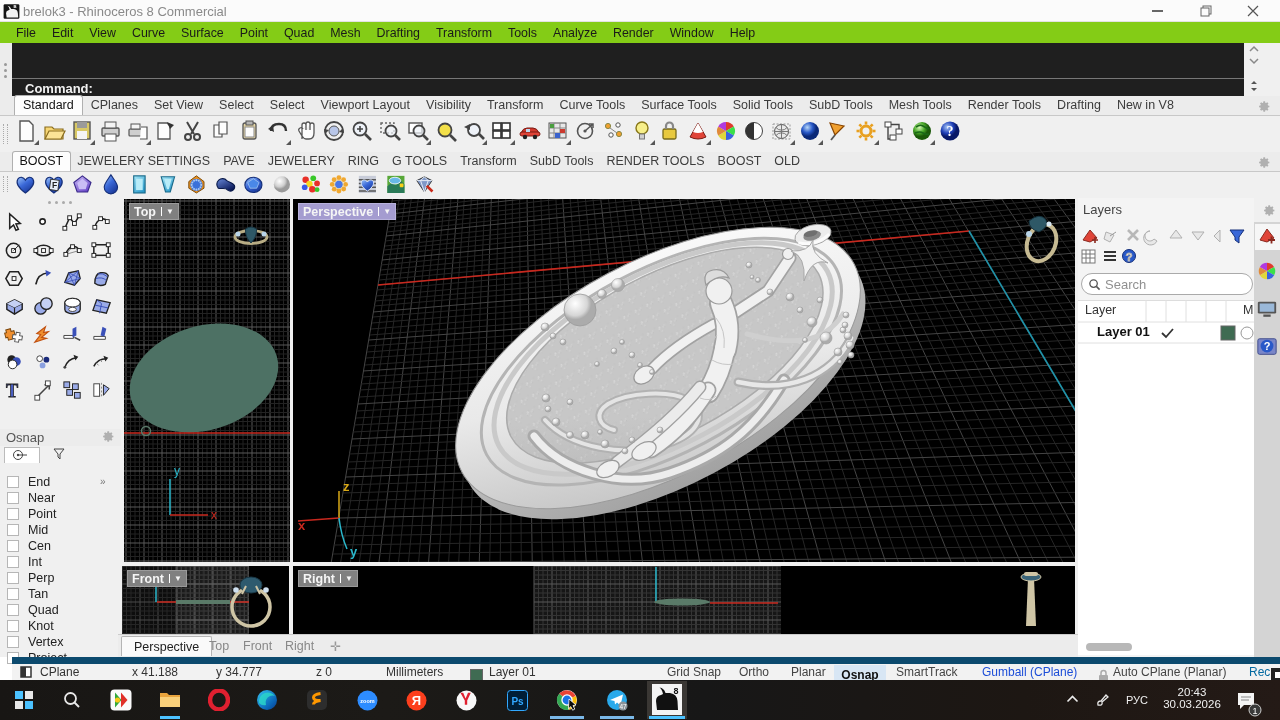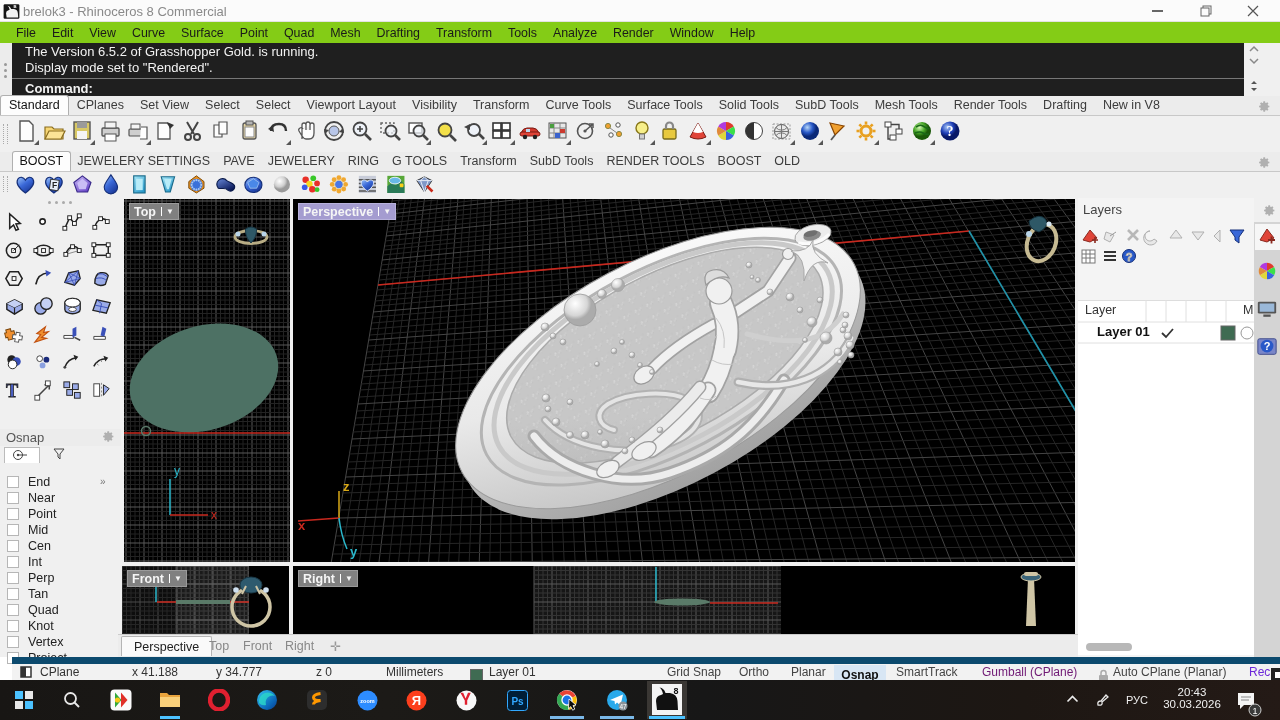--- a/index.html
+++ b/index.html
@@ -59,32 +59,31 @@
     </div>
 
 <div class="abs cmdgrip">
       <div style="margin:20px auto 0 auto;width:4px">
         <div style="width:3px;height:3px;border-radius:50%;background:#999;margin-bottom:3px"></div>
         <div style="width:3px;height:3px;border-radius:50%;background:#999;margin-bottom:3px"></div>
         <div style="width:3px;height:3px;border-radius:50%;background:#999;margin-bottom:3px"></div>
       </div>
     </div>
 <div class="abs cmdarea">
- <div style="padding:1px 0 0 13px;line-height:16px">The Version 6.5.2 of Grasshopper Gold. is running.<br>Display mode set to "Rendered".</div>
  <div style="position:absolute;left:0;top:35px;width:1232px;border-top:1px solid #777"></div>
  <div style="position:absolute;left:13px;top:38px;font-weight:bold">Command:</div>
 </div>
 <div class="abs cmdscroll">
  <svg width="20" height="53">
         <path d="M6 8 l4 -4 4 4 M6 16 l4 4 4 -4" stroke="#888" fill="none" stroke-width="1.5"></path>
         <path d="M7 41 l3 -3 3 3 z M7 45 l3 3 3 -3 z" fill="#555"></path>
       </svg>
 </div>
 
-<div class="abs tabrow" style="left:0;top:96px;height:19px;">
+<div class="abs tabrow" style="left:0;top:96px;height:19px;padding-left:14px">
       <div class="tab active">Standard</div>
       <div class="tab">CPlanes</div>
       <div class="tab">Set View</div>
       <div class="tab">Select</div>
       <div class="tab">Select</div>
       <div class="tab">Viewport Layout</div>
       <div class="tab">Visibility</div>
       <div class="tab">Transform</div>
       <div class="tab">Curve Tools</div>
       <div class="tab">Surface Tools</div>
@@ -1333,20 +1332,25 @@
 <path d="M112 6 l6 8 6 -8 z"></path>
 <path d="M140 4 l-6 6 6 6 z"></path>
 <path d="M150 4 h14 l-5 7 v6 l-4 -3 v-3 z" fill="#3a68d8" stroke="#16307a"></path>
 <rect x="2" y="24" width="13" height="13" fill="#fff" stroke="#777"></rect>
         <path d="M2 28 h13 M2 32 h13 M6 24 v13 M10 24 v13" stroke="#777"></path>
 <path d="M24 26 h12 M24 30 h12 M24 34 h12" stroke="#333" stroke-width="2"></path>
 <circle cx="49" cy="30" r="6.5" fill="#2858c8" stroke="#16307a"></circle>
         <text x="49" y="34.5" text-anchor="middle" font-size="11" font-weight="bold" fill="#fff">?</text>
 </g>
 </svg>
+<div class="abs" style="left:1081px;top:273px;width:172px;height:22px;background:#fff;border:1px solid #aaa;border-radius:11px;display:flex;align-items:center;padding:0 6px;font-size:13px;color:#909090">
+<svg width="13" height="13" viewBox="0 0 14 14" style="margin-right:4px">
+        <circle cx="6" cy="6" r="4" fill="none" stroke="#555" stroke-width="1.4"></circle>
+        <path d="M9 9 l3.5 3.5" stroke="#555" stroke-width="1.6"></path>
+      </svg>Search</div>
 <div class="abs" style="left:1078px;top:300px;width:176px;height:355px;background:#fff;border-top:1px solid #ddd"></div>
 <div class="abs" style="left:1085px;top:303px;font-size:12.5px;color:#333">Layer</div>
 <div class="abs" style="left:1243px;top:303px;font-size:12.5px;color:#333">M</div>
 <svg class="abs" style="left:1078px;top:300px" width="176" height="44" viewBox="0 0 176 44">
 <g stroke="#e0e0e0">
         <line x1="68" y1="0" x2="68" y2="22"></line>
         <line x1="88" y1="0" x2="88" y2="22"></line>
         <line x1="108" y1="0" x2="108" y2="22"></line>
         <line x1="128" y1="0" x2="128" y2="22"></line>
         <line x1="148" y1="0" x2="148" y2="22"></line>
@@ -1395,27 +1399,27 @@
  <span style="position:absolute;left:204px">y 34.777</span>
  <span style="position:absolute;left:304px">z 0</span>
  <span style="position:absolute;left:374px">Millimeters</span>
  <span style="position:absolute;left:458px;top:5px;width:13px;height:13px;background:#3f6b52;border:1px solid #666"></span>
  <span style="position:absolute;left:477px">Layer 01</span>
  <span style="position:absolute;left:655px;color:#444">Grid Snap</span>
  <span style="position:absolute;left:727px;color:#444">Ortho</span>
  <span style="position:absolute;left:779px;color:#444">Planar</span>
  <span style="position:absolute;left:822px;top:1px;width:52px;height:20px;background:#d8e6f4;display:flex;align-items:center;justify-content:center;font-weight:bold;color:#111">Osnap</span>
  <span style="position:absolute;left:884px;color:#444">SmartTrack</span>
- <span style="position:absolute;left:970px;color:#701a75">Gumball (CPlane)</span>
+ <span style="position:absolute;left:970px;color:#1d4ed8">Gumball (CPlane)</span>
  <svg style="position:absolute;left:1085px;top:5px" width="12" height="13" viewBox="0 0 12 13">
         <rect x="2" y="6" width="9" height="6.5" rx="1" fill="#aaa"></rect>
         <path d="M4 6 v-2 a2.5 2.5 0 0 1 5 0 v2" fill="none" stroke="#aaa" stroke-width="1.5"></path>
       </svg>
  <span style="position:absolute;left:1101px;color:#444">Auto CPlane (Planar)</span>
- <span style="position:absolute;left:1237px;color:#6d28d9">Rec</span>
+ <span style="position:absolute;left:1237px;color:#0369a1">Rec</span>
  <span style="position:absolute;left:1259px;top:4px;width:14px;height:14px;background:#222">
         <span style="position:absolute;left:4px;top:4px;width:6px;height:6px;background:#fff"></span>
       </span>
 </div>
 
 <div class="abs taskbar"></div>
 <svg class="abs" style="left:14px;top:690px" width="20" height="20" viewBox="0 0 20 20">
       <rect x="1" y="1" width="8" height="8" fill="#4cc2ff"></rect>
       <rect x="11" y="1" width="8" height="8" fill="#fff" fill-opacity="0.9"></rect>
       <rect x="1" y="11" width="8" height="8" fill="#fff" fill-opacity="0.9"></rect>

